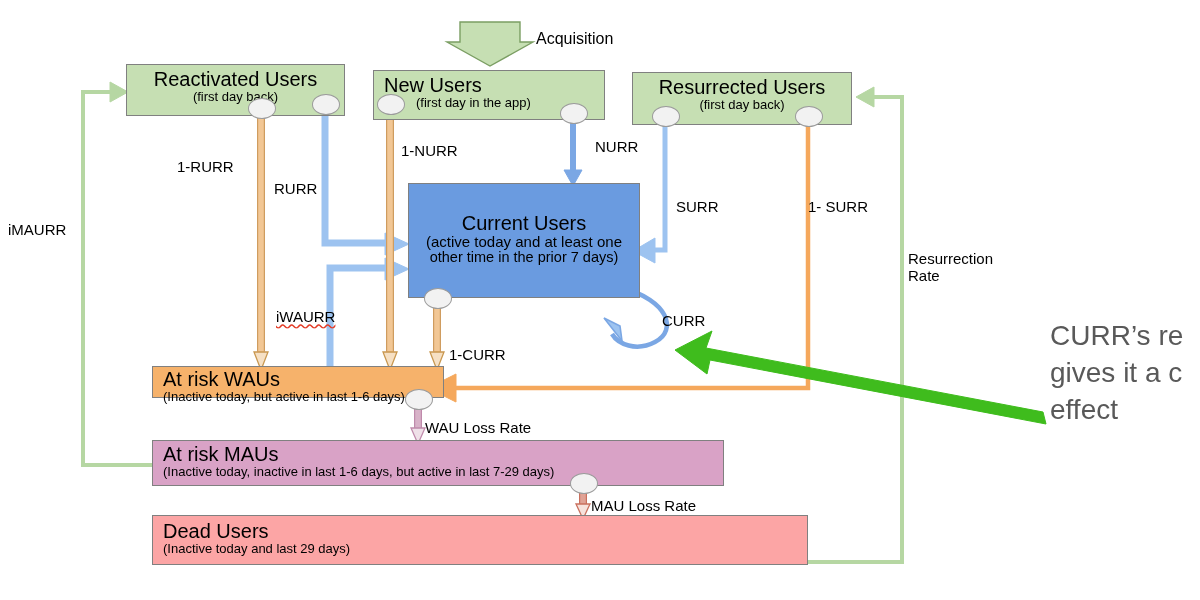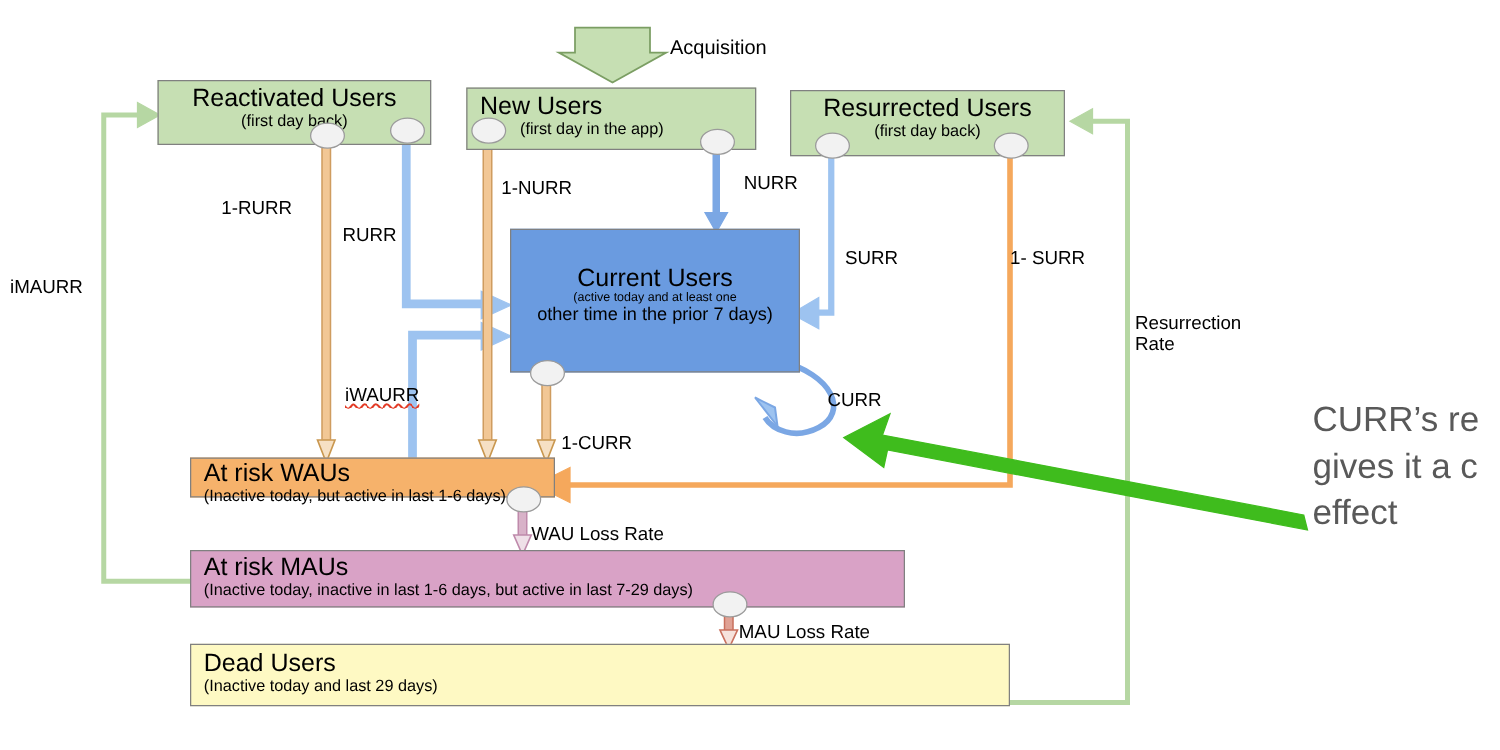--- a/index.html
+++ b/index.html
@@ -48,21 +48,21 @@
   .node.centered { text-align: center; }
   .node.centered .title { text-align: center; }
   .node.centered .sub { text-align: center; }
   .node.leftal { text-align: left; padding-left: 10px; }
 
   
   .n-green  { background: #c6dfb3; }
   .n-blue   { background: #6a9be0; }
   .n-orange { background: #f6b26b; }
   .n-pink   { background: #d9a2c6; }
-  .n-red    { background: #fef9c3; }
+  .n-red    { background: #fca5a5; }
 
   
   .elabel {
     position: absolute;
     font-size: 15px;
     color: #000;
     white-space: nowrap;
     line-height: 1.12;
   }
   .misspelled {
@@ -196,21 +196,21 @@
     <span class="sub" style="margin-left:32px;">(first day in the app)</span>
   </div>
 
   <div class="node n-green centered" style="left:632px; top:72px; width:220px; height:53px;">
     <span class="title">Resurrected Users</span>
     <span class="sub">(first day back)</span>
   </div>
 
   <div class="node n-blue centered" style="left:408px; top:183px; width:232px; height:115px; padding-top:29px;">
     <span class="title">Current Users</span>
-    <span class="sub" style="font-size:10px;">(active today and at least one</span>
+    <span class="sub" style="font-size:15px;">(active today and at least one</span>
     <span class="sub" style="font-size:14.5px;">other time in the prior 7 days)</span>
   </div>
 
   <div class="node n-orange leftal" style="left:152px; top:366px; width:292px; height:32px; padding-top:2px;">
     <span class="title">At risk WAUs</span>
     <span class="sub">(Inactive today, but active in last 1-6 days)</span>
   </div>
 
   <div class="node n-pink leftal" style="left:152px; top:440px; width:572px; height:46px; padding-top:3px;">
     <span class="title">At risk MAUs</span>

